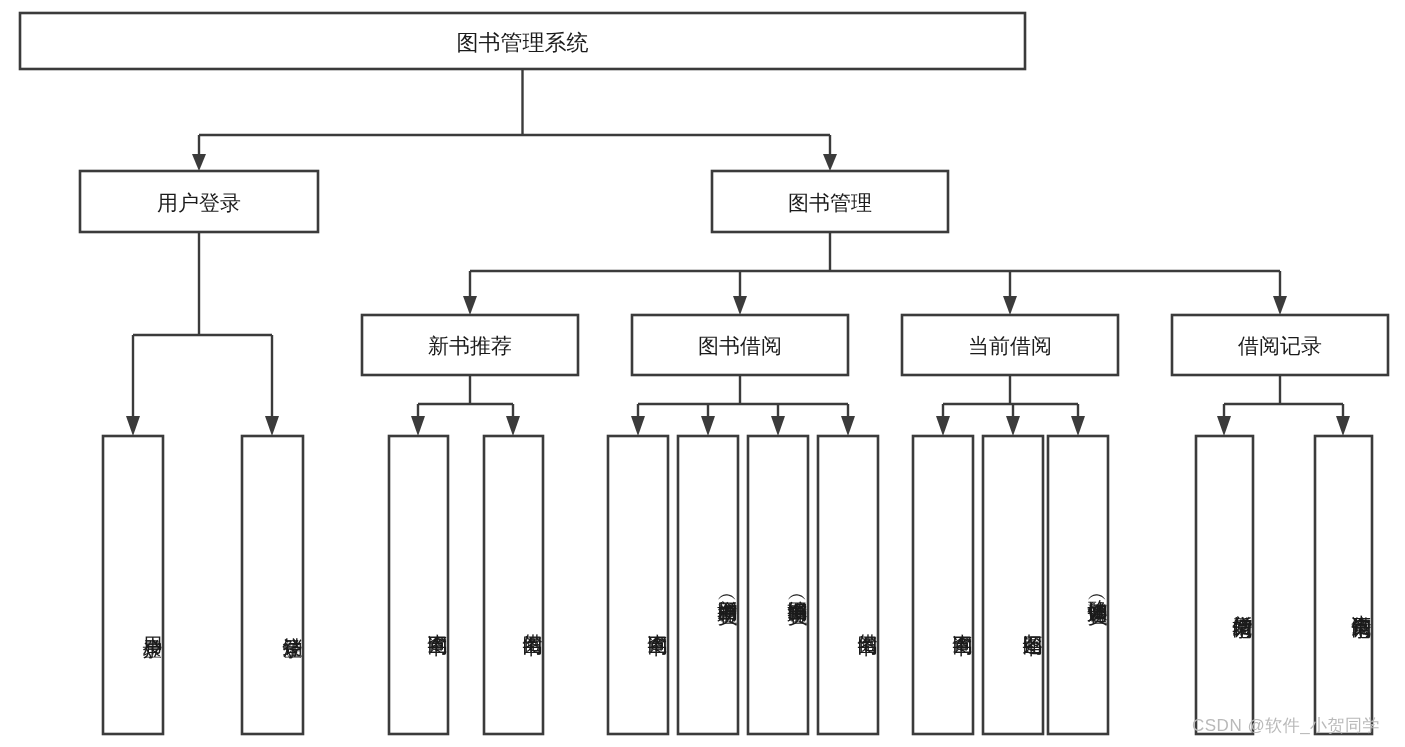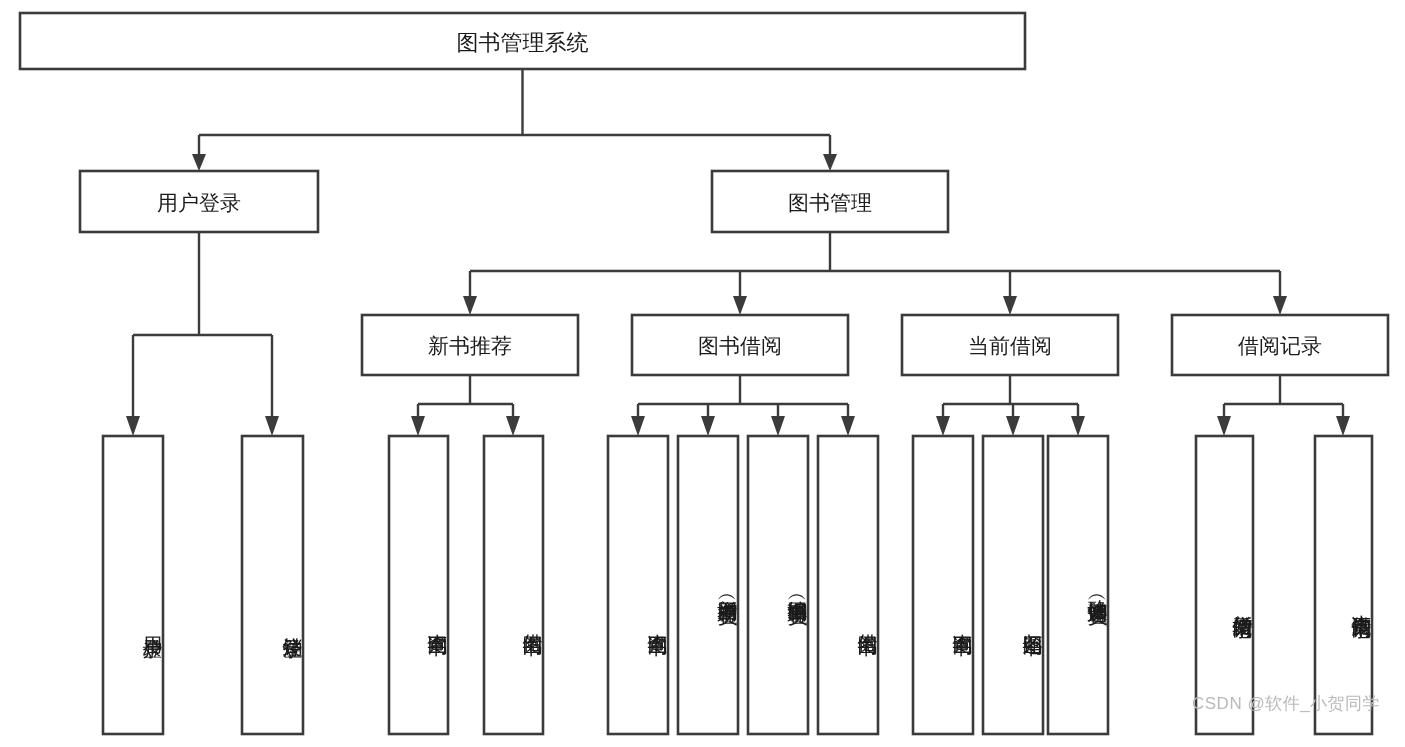--- a/index.html
+++ b/index.html
@@ -194,15 +194,15 @@
   <div class="vlabel" style="left:608px; top:505px; width:60px; height:229px;">查询图书</div>
   <div class="vlabel" style="left:678px; top:443px; width:60px; height:291px;">新增图书（管理员）</div>
   <div class="vlabel" style="left:748px; top:443px; width:60px; height:291px;">编辑图书（管理员）</div>
   <div class="vlabel" style="left:818px; top:505px; width:60px; height:229px;">借阅图书</div>
   <div class="vlabel" style="left:913px; top:505px; width:60px; height:229px;">查询图书</div>
   <div class="vlabel" style="left:983px; top:505px; width:60px; height:229px;">归还图书</div>
   <div class="vlabel" style="left:1048px; top:443px; width:60px; height:291px;">确认归还（管理员）</div>
   <div class="vlabel" style="left:1196px; top:470px; width:57px; height:264px;">新增借阅记录</div>
   <div class="vlabel" style="left:1315px; top:470px; width:57px; height:264px;">查询借阅记录</div>
 
-  <div class="watermark" style="left:1192px; top:692px;">CSDN @软件_小贺同学</div>
+  <div class="watermark" style="left:1192px; top:714px;">CSDN @软件_小贺同学</div>
 
 </div>
 
 </body></html>

